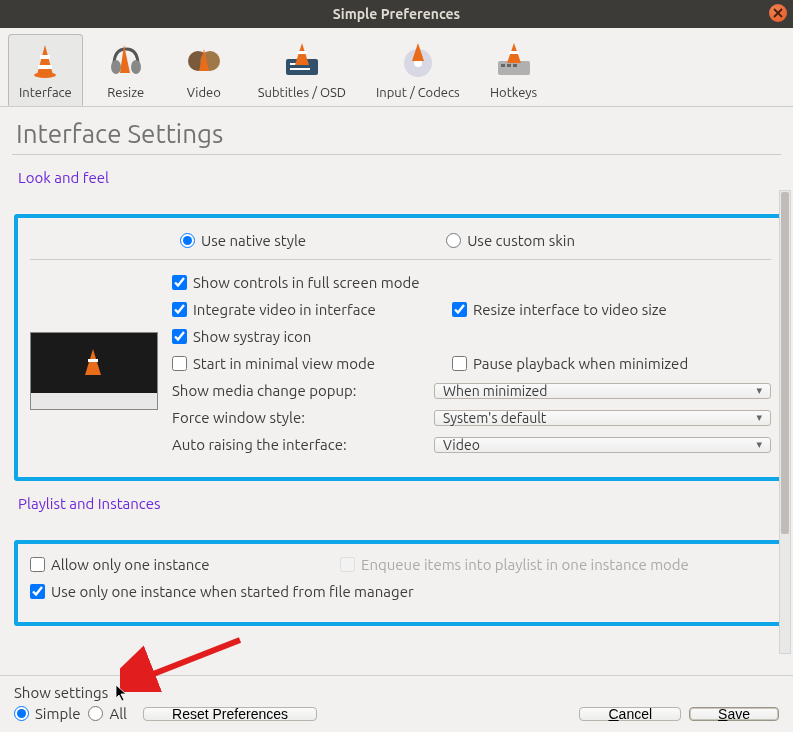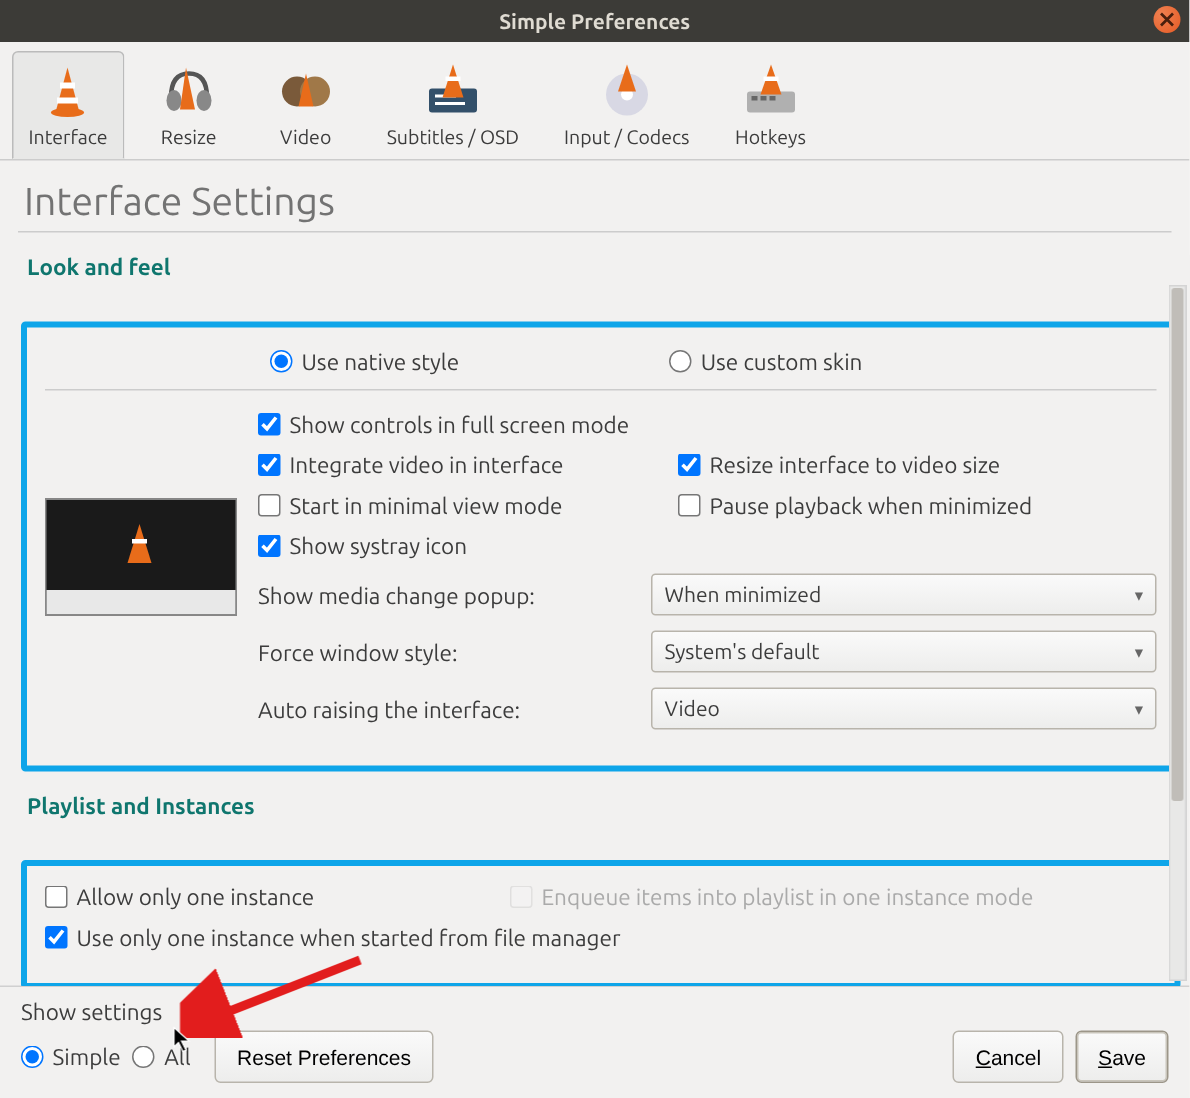--- a/index.html
+++ b/index.html
@@ -86,23 +86,23 @@
     }
     .scroll-area {
       flex: 1;
       overflow-y: auto;
       padding: 0 4px 0 14px;
       margin-right: 2px;
       position: relative;
     }
     .section-title {
       font-size: 15px;
-      font-weight: bold;
+      font-weight: normal;
       margin: 14px 0 6px 4px;
-      color: #0f766e;
+      color: #6d28d9;
     }
     .panel {
       border: 4px solid #0ea5e9;
       border-radius: 3px;
       background: #f2f1f0;
       padding: 10px 12px 14px 12px;
       margin-top: 28px;
     }
     .radio-row {
       display: flex;
@@ -162,21 +162,21 @@
     .check-row .check-item { min-width: 250px; font-size: 15px; }
     .select-row {
       display: flex;
       align-items: center;
       gap: 12px;
       margin-bottom: 10px;
     }
     .select-label { width: 250px; font-size: 15px; }
     .select-ctrl {
       flex: 1;
-      height: 28px;
+      height: 16px;
       border: 1px solid #b8b4ab;
       background: linear-gradient(#fafafa, #ededec);
       border-radius: 3px;
       padding: 0 24px 0 8px;
       font-size: 14px;
       display: flex;
       align-items: center;
       position: relative;
       cursor: pointer;
     }
@@ -202,22 +202,22 @@
       display: flex;
       align-items: center;
     }
     .footer-radios {
       display: flex;
       align-items: center;
       gap: 8px;
       position: relative;
     }
     .btn {
-      height: 35px;
-      padding: 0 14px;
+      height: 14px;
+      padding: 0 28px;
       border: 1px solid #b8b4ab;
       background: linear-gradient(#fafafa, #ededec);
       border-radius: 4px;
       font-size: 14px;
       cursor: pointer;
       display: flex;
       align-items: center;
     }
     .btn.default {
       border-color: #9c9689;
@@ -364,32 +364,32 @@
               <input type="checkbox" checked="" style=""> 
                 <span>Integrate video in interface</span>
             </label>
             <label class="check-item">
               <input type="checkbox" checked="" style=""> 
                 <span>Resize interface to video size</span>
             </label>
           </div>
           <div class="check-row">
             <label class="check-item">
+              <input type="checkbox" checked="" style=""> 
+                <span>Show systray icon</span>
+            </label>
+          </div>
+          <div class="check-row">
+            <label class="check-item">
               <input type="checkbox" style=""> 
                 <span>Start in minimal view mode</span>
             </label>
             <label class="check-item">
               <input type="checkbox" style=""> 
                 <span>Pause playback when minimized</span>
-            </label>
-          </div>
-          <div class="check-row">
-            <label class="check-item">
-              <input type="checkbox" checked="" style=""> 
-                <span>Show systray icon</span>
             </label>
           </div>
           <div class="select-row">
             <span class="select-label">Show media change popup:</span>
             <div class="select-ctrl">
               <span>When minimized</span>
             </div>
           </div>
           <div class="select-row">
             <span class="select-label">Force window style:</span>

